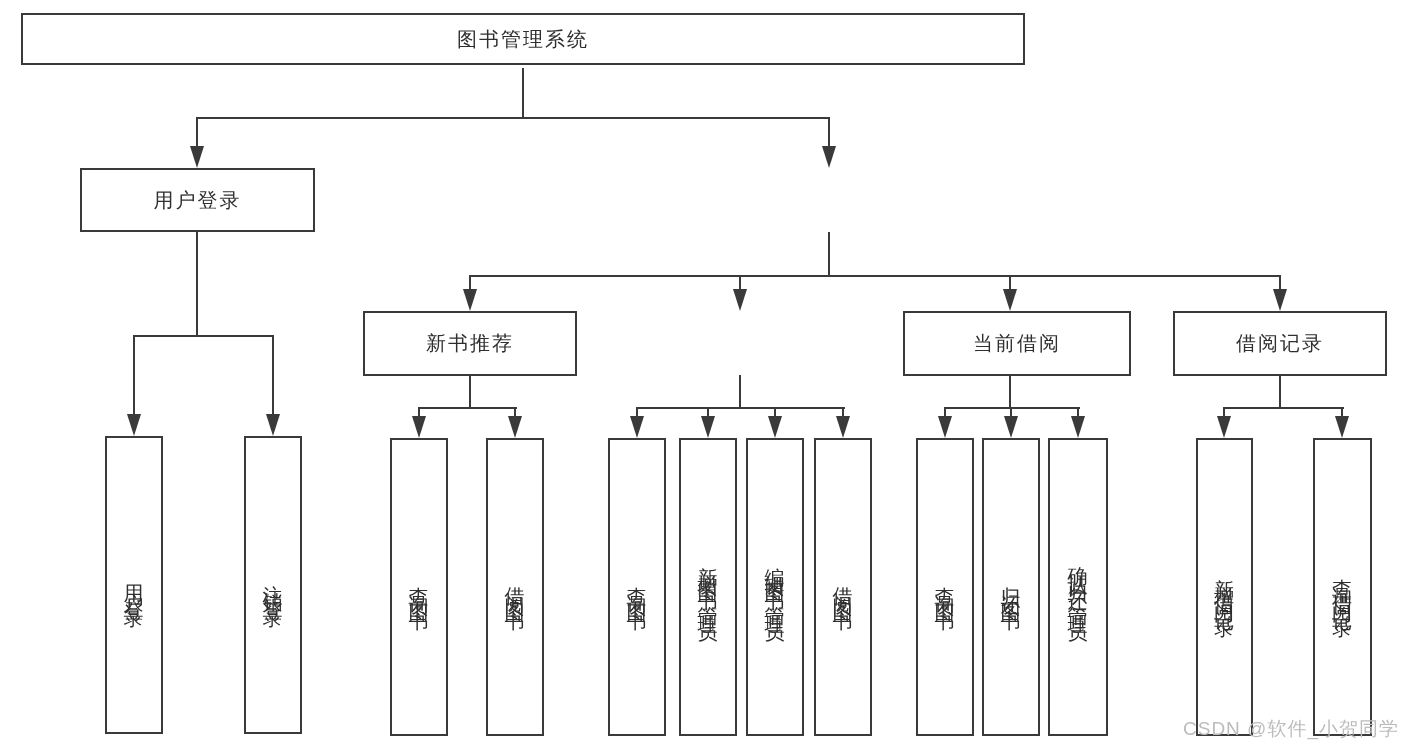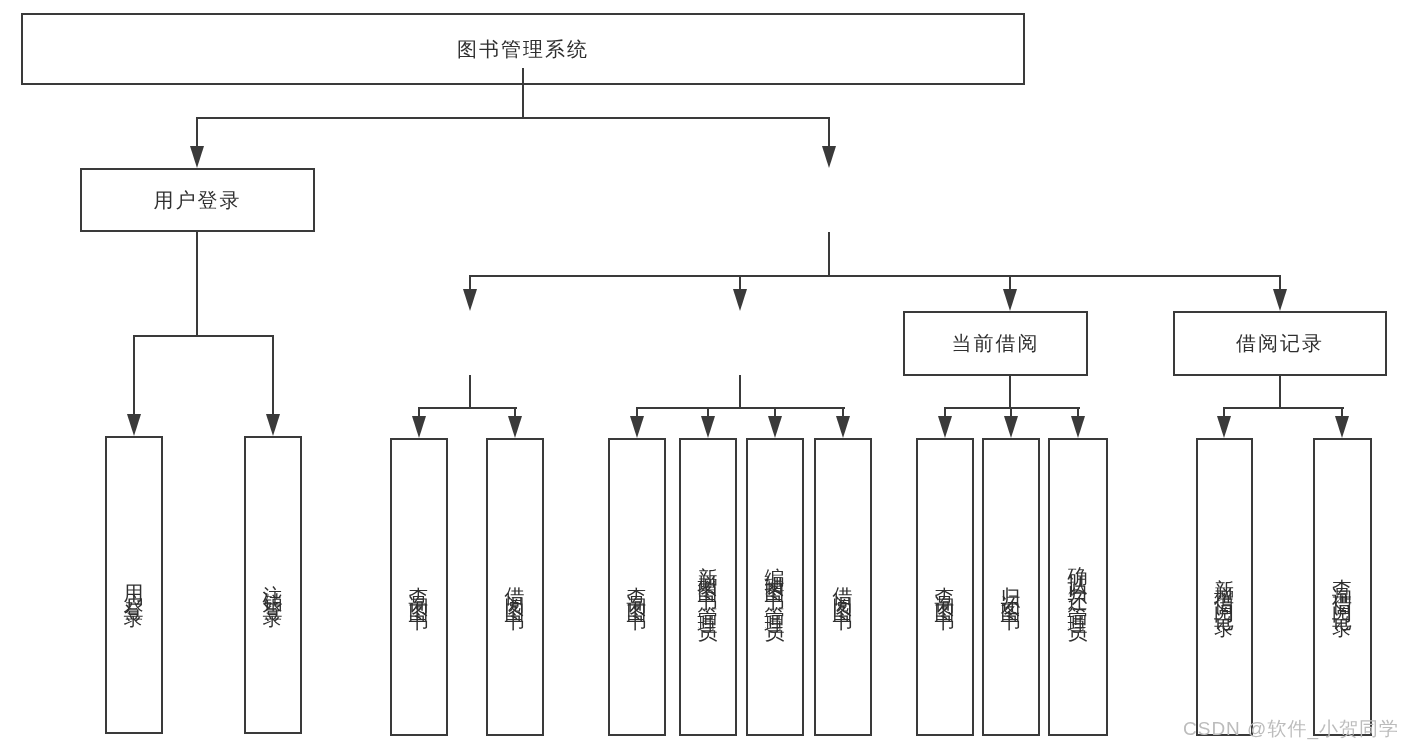--- a/index.html
+++ b/index.html
@@ -31,29 +31,32 @@
   .watermark {
     position:absolute; left:1183px; top:716px;
     font-size:19px; color:#bcbcbc; letter-spacing:1px; white-space:nowrap;
   }
 </style>
 </head>
 <body>
 
 <div class="canvas">
 
-  <div class="box" style="left:21px; top:13px; width:1004px; height:72px;">
+  <div class="box" style="left:21px; top:13px; width:1004px; height:52px;">
     <span>图书管理系统</span>
   </div>
 
   <div class="box" style="left:80px; top:168px; width:235px; height:64px;">
     <span>用户登录</span>
   </div>
 
-  <div class="box" style="left:903px; top:311px; width:185px; height:65px;">
+  <div class="box" style="left:363px; top:311px; width:214px; height:65px;">
+    <span>新书推荐</span>
+  </div>
+  <div class="box" style="left:903px; top:311px; width:228px; height:65px;">
     <span>当前借阅</span>
   </div>
   <div class="box" style="left:1173px; top:311px; width:214px; height:65px;">
     <span>借阅记录</span>
   </div>
 
   <div class="box leafbox" style="left:105px; top:436px; width:58px; height:298px;">
     <span class="vtext">用户登录</span>
   </div>
   <div class="box leafbox" style="left:244px; top:436px; width:58px; height:298px;">

